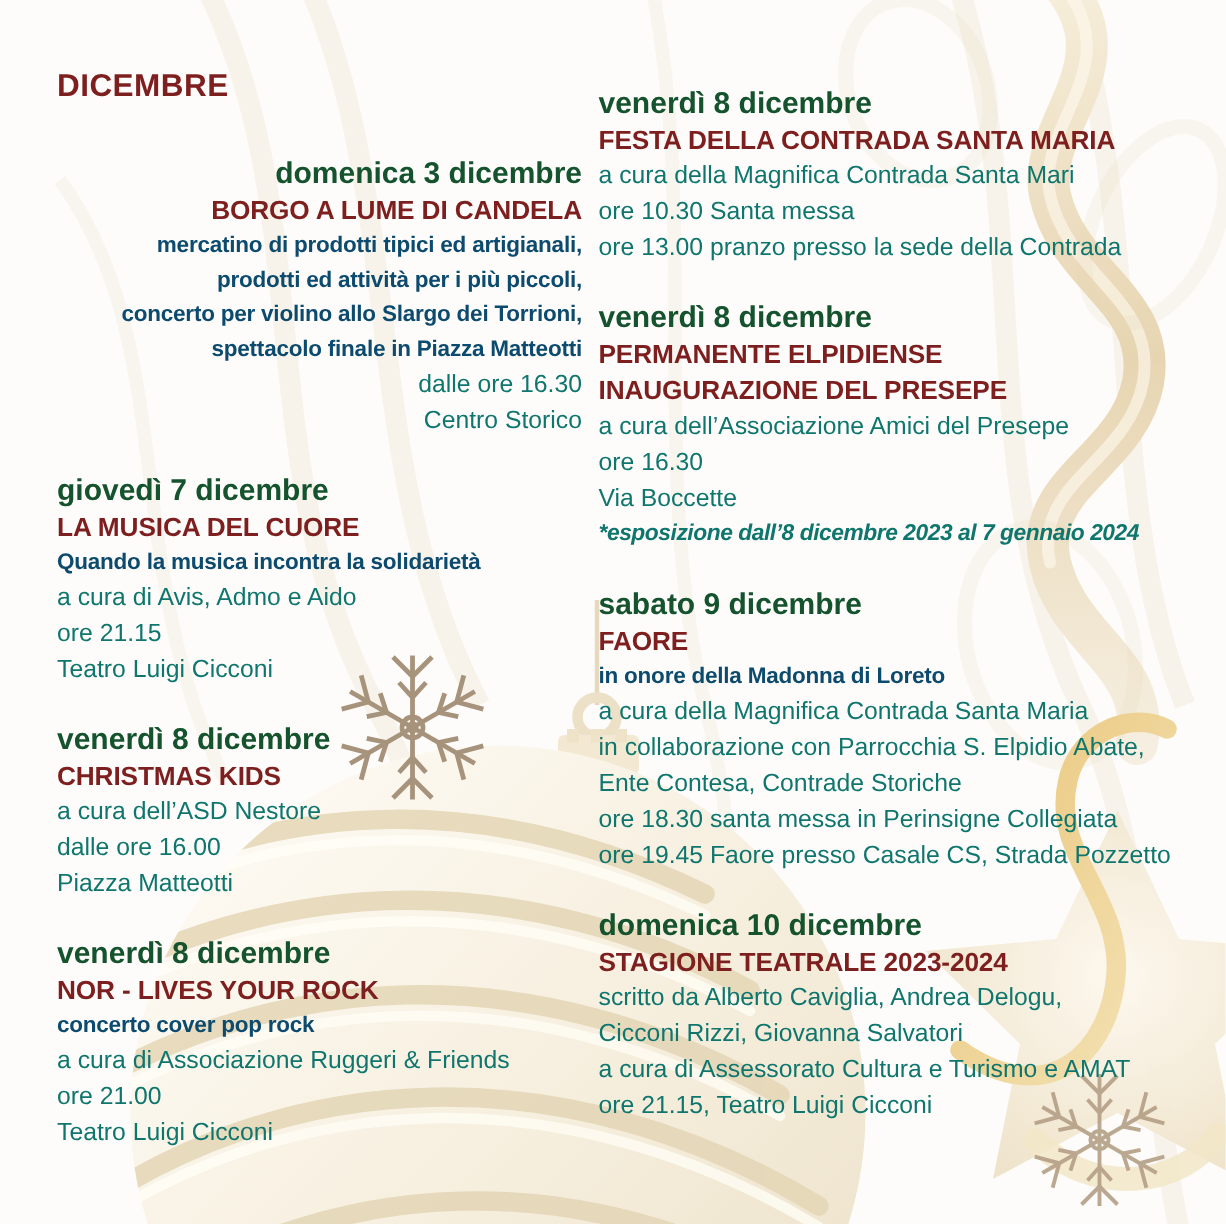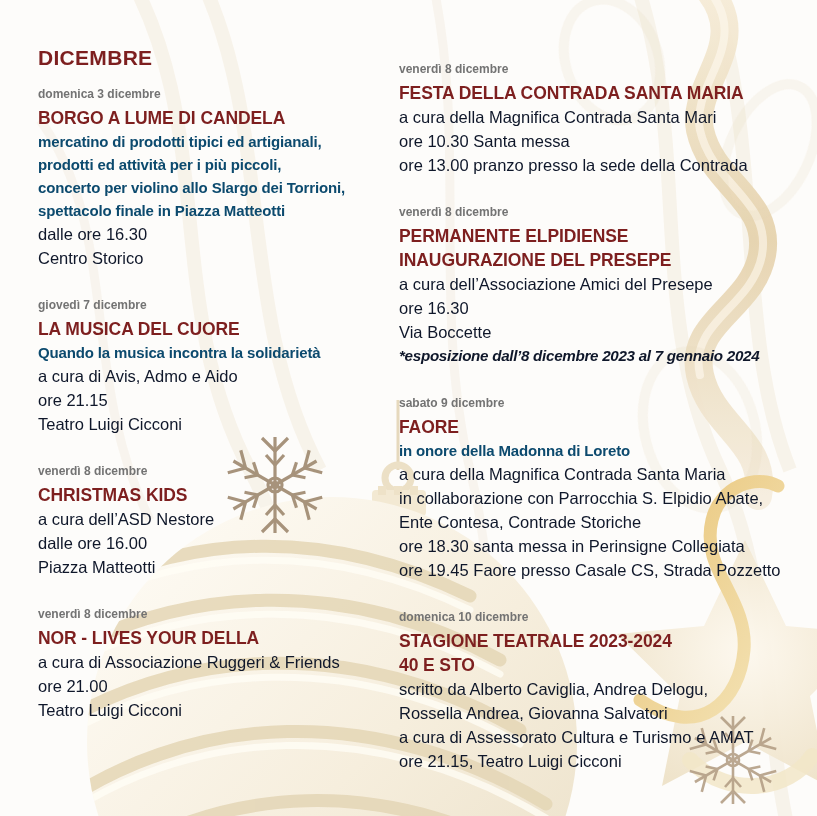--- a/index.html
+++ b/index.html
@@ -22,49 +22,49 @@
     font-weight:bold;
     font-size:21px;
     letter-spacing:.3px;
     margin:0;
     padding-top:46px;
     padding-bottom:0;
     line-height:24px;
   }
 
   .event{margin:0;padding:0;}
-  .event.first-left{margin-top:12px;}
+  .event.first-left{margin-top:34px;text-align:right;}
   .event.first-right{margin-top:57px;}
   .event + .event{margin-top:23px;}
 
   .ev-date{
-    color:#737373;
-    font-weight:bold;
-    font-size:12px;
+    color:#14532d;
+    font-weight:bold;
+    font-size:20px;
     line-height:24px;
     white-space:nowrap;
   }
   .ev-title{
     color:#7d1f1f;
     font-weight:bold;
     font-size:17.5px;
     line-height:24px;
     letter-spacing:-.1px;
     white-space:nowrap;
   }
   .ev-sub{
     color:#0c4a6e;
     font-weight:bold;
     font-size:15px;
     line-height:23px;
     letter-spacing:-.15px;
     white-space:nowrap;
   }
   .ev-line{
-    color:#0f172a;
+    color:#0f766e;
     font-size:16.5px;
     line-height:24px;
     white-space:nowrap;
   }
   .ev-line.italic{
     font-style:italic;
     font-size:15.2px;
     letter-spacing:-.3px;
     font-weight:bold;
   }
@@ -219,21 +219,22 @@
     <div class="event">
       <div class="ev-date">venerdì 8 dicembre</div>
       <div class="ev-title">CHRISTMAS KIDS</div>
       <div class="ev-line">a cura dell’ASD Nestore</div>
       <div class="ev-line">dalle ore 16.00</div>
       <div class="ev-line">Piazza Matteotti</div>
     </div>
 
     <div class="event">
       <div class="ev-date">venerdì 8 dicembre</div>
-      <div class="ev-title">NOR - LIVES YOUR DELLA</div>
+      <div class="ev-title">NOR - LIVES YOUR ROCK</div>
+      <div class="ev-sub">concerto cover pop rock</div>
       <div class="ev-line">a cura di Associazione Ruggeri &amp; Friends</div>
       <div class="ev-line">ore 21.00</div>
       <div class="ev-line">Teatro Luigi Cicconi</div>
     </div>
   </div>
 
   <div class="col" id="col-right">
 
     <div class="event first-right">
       <div class="ev-date">venerdì 8 dicembre</div>
@@ -260,21 +261,20 @@
       <div class="ev-line">a cura della Magnifica Contrada Santa Maria</div>
       <div class="ev-line">in collaborazione con Parrocchia S. Elpidio Abate,</div>
       <div class="ev-line">Ente Contesa, Contrade Storiche</div>
       <div class="ev-line">ore 18.30 santa messa in Perinsigne Collegiata</div>
       <div class="ev-line">ore 19.45 Faore presso Casale CS, Strada Pozzetto</div>
     </div>
 
     <div class="event">
       <div class="ev-date">domenica 10 dicembre</div>
       <div class="ev-title">STAGIONE TEATRALE 2023-2024</div>
-      <div class="ev-title">40 E STO</div>
       <div class="ev-line">scritto da Alberto Caviglia, Andrea Delogu,</div>
-      <div class="ev-line">Rossella Andrea, Giovanna Salvatori</div>
+      <div class="ev-line">Cicconi Rizzi, Giovanna Salvatori</div>
       <div class="ev-line">a cura di Assessorato Cultura e Turismo e AMAT</div>
       <div class="ev-line">ore 21.15, Teatro Luigi Cicconi</div>
     </div>
   </div>
 
 </div>
 
 </body></html>

